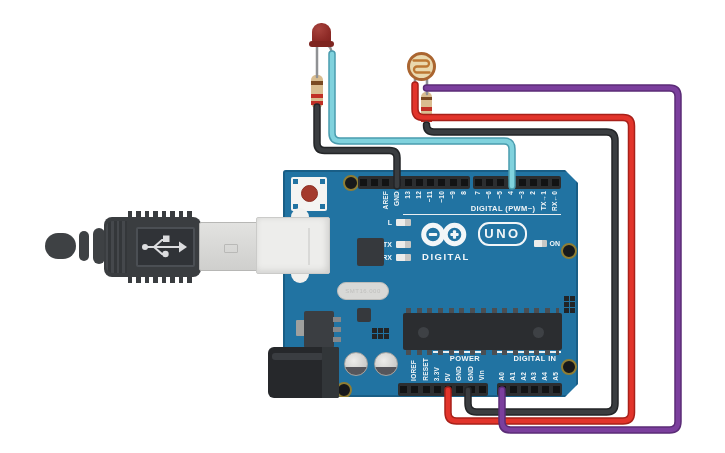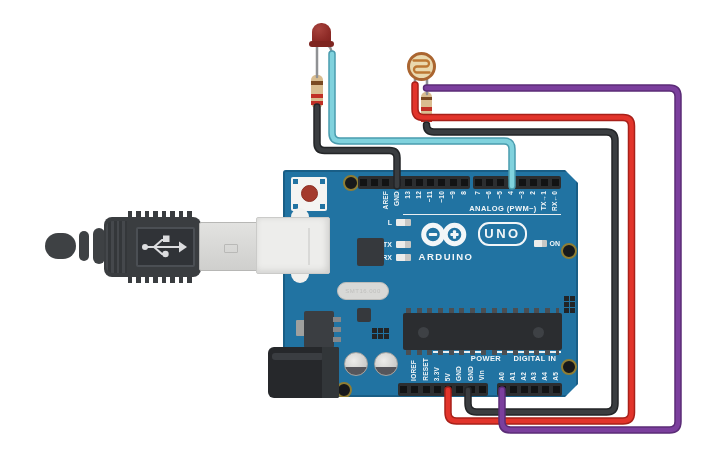--- a/index.html
+++ b/index.html
@@ -173,44 +173,44 @@
       </div>
     <div class="lblstrip labels-bottom" style="left:214px;top:183px;width:65px;height:28px">
         <span class="pinlbl" style="left: 0.916667px; bottom: 0px;">A0</span>
         <span class="pinlbl" style="left: 11.75px; bottom: 0px;">A1</span>
         <span class="pinlbl" style="left: 22.5833px; bottom: 0px;">A2</span>
         <span class="pinlbl" style="left: 33.4167px; bottom: 0px;">A3</span>
         <span class="pinlbl" style="left: 44.25px; bottom: 0px;">A4</span>
         <span class="pinlbl" style="left: 55.0833px; bottom: 0px;">A5</span>
       </div>
 
-    <div class="abs sect" style="left:180px;top:34px;width:80px">ANALOG (PWM~)</div>
+    <div class="abs sect" style="left:180px;top:34px;width:80px">DIGITAL (PWM~)</div>
     <div class="abs line" style="left:120px;top:43.5px;width:158px"></div>
     <div class="abs line" style="left:150px;top:181px;width:50px"></div>
-    <div class="abs sect" style="left:185px;top:184px;width:36px">POWER</div>
+    <div class="abs sect" style="left:164px;top:184px;width:36px">POWER</div>
     <div class="abs line" style="left:214px;top:181px;width:64px"></div>
     <div class="abs sect" style="left:222px;top:184px;width:60px">DIGITAL IN</div>
 
     <div class="abs ind" style="left:95px;top:49px;width:14px">L</div>
     <div class="abs ledbar" style="left:113px;top:49px;width:15px"></div>
     <div class="abs ind" style="left:90px;top:71px;width:19px">TX</div>
     <div class="abs ledbar" style="left:113px;top:71px;width:15px"></div>
     <div class="abs ind" style="left:90px;top:84px;width:19px">RX</div>
     <div class="abs ledbar" style="left:113px;top:84px;width:15px"></div>
     <div class="abs ledbar" style="left:251px;top:70px;width:13px"></div>
     <div class="abs ind" style="left:266.5px;top:70px;width:15px;text-align:left">ON</div>
 
     <svg class="abs" style="left:138px;top:51px" width="50" height="27" viewBox="0 0 50 27">
       <circle cx="12" cy="13.5" r="9.3" fill="none" stroke="#f2f6f8" stroke-width="5"></circle>
       <circle cx="33.5" cy="13.5" r="9.3" fill="none" stroke="#f2f6f8" stroke-width="5"></circle>
       <rect x="7.8" y="11.9" width="8.4" height="3.2" rx="1" fill="#f2f6f8"></rect>
       <rect x="29.3" y="11.9" width="8.4" height="3.2" rx="1" fill="#f2f6f8"></rect>
       <rect x="31.9" y="9.3" width="3.2" height="8.4" rx="1" fill="#f2f6f8"></rect>
     </svg>
-    <div id="brand" class="abs">ARDUINO</div>
+    <div id="brand" class="abs">DIGITAL</div>
     <div id="uno-badge" class="abs">UNO</div>
 
     <div class="abs chip" style="left:74px;top:68px;width:27px;height:28px"></div>
     <div id="crystal" class="abs">SMT16.000</div>
     <div class="abs chip" style="left:74px;top:138px;width:14px;height:14px"></div>
     <div class="abs icsp" style="left:89px;top:158px;grid-template-columns:repeat(3,1fr)">
       <span></span>
         <span></span>
         <span></span>
         <span></span>

